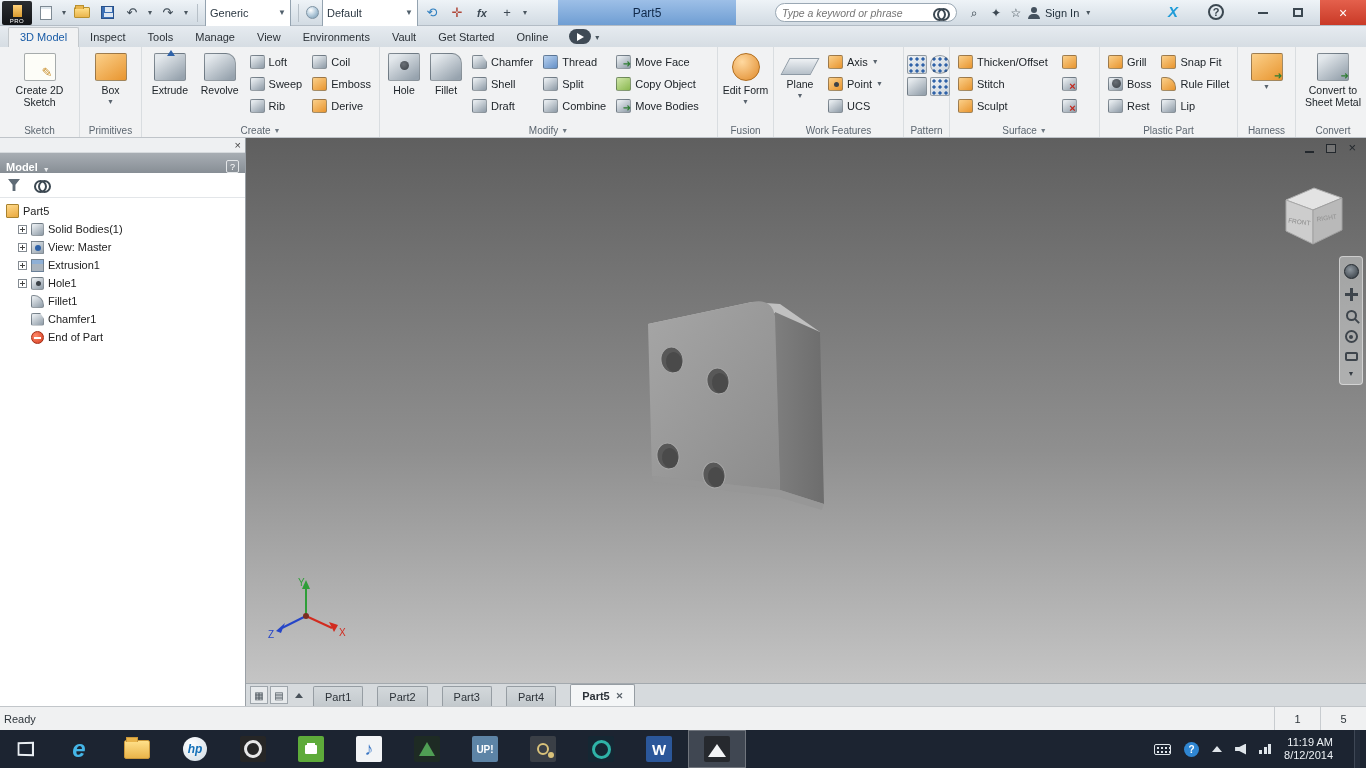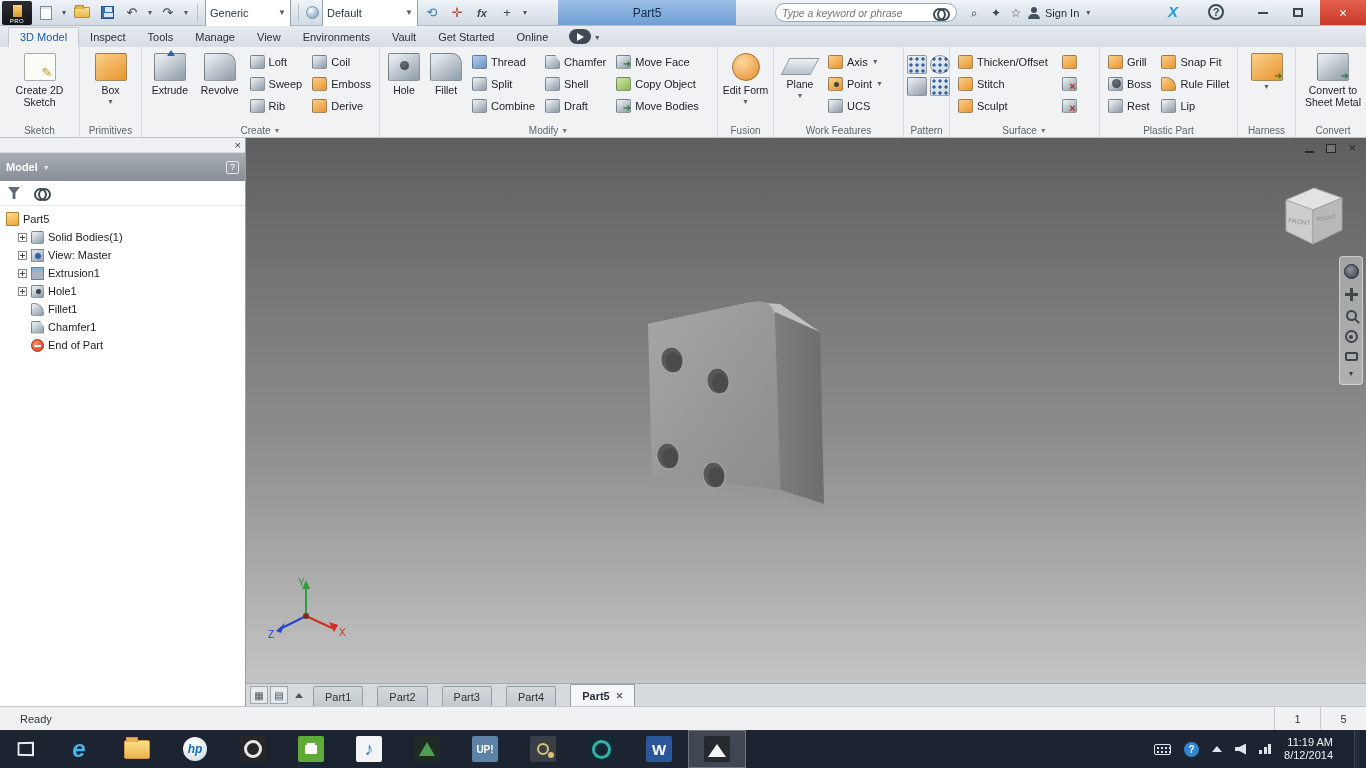--- a/index.html
+++ b/index.html
@@ -75,21 +75,21 @@
   .planeic{width:30px;height:17px;margin-top:5px;transform:skewX(-28deg);background:linear-gradient(#eef1f4,#b6c0c9);border:1px solid #8d99a4}
   .patt{background-image:radial-gradient(circle,#2f62a8 1.5px,transparent 1.7px),linear-gradient(145deg,#eef2f6,#cdd5dc);background-size:6px 6px,100% 100%}
   .redx::after{content:'×';position:absolute;right:0;bottom:-2px;color:#c4271c;font-weight:bold;font-size:11px}
   .bluearr::after{content:'';position:absolute;left:50%;top:-4px;margin-left:-3px;border-bottom:6px solid #2f62a8;border-left:4px solid transparent;border-right:4px solid transparent}
   .greenarr::after{content:'➜';position:absolute;right:-1px;bottom:-1px;font-size:10px;color:#2e7d32}
 
   
   #browser{position:absolute;top:138px;left:0;width:246px;height:568px;background:#fff;border-right:1px solid #9aa0a6;display:flex;flex-direction:column}
   .pxrow{height:15px;background:#eef0f2;display:flex;justify-content:flex-end;align-items:center;padding-right:4px;border-bottom:1px solid #d6dadd}
   .pxrow .x{font-size:11px;color:#444;line-height:10px}
-  .phead{height:28px;background:linear-gradient(#a8aeb4,#878e95);display:flex;align-items:center;padding:0 6px;color:#fff}
+  .phead{height:20px;background:linear-gradient(#a8aeb4,#878e95);display:flex;align-items:flex-end;padding:0 6px;color:#fff}
   .phead .t{font-weight:bold;font-size:11px}
   .phead .car{font-size:7px;margin-left:5px;color:#e8eaec}
   .phead .help{margin-left:auto;width:13px;height:13px;border:1px solid #e3e6e8;border-radius:2px;font-size:9px;display:flex;align-items:center;justify-content:center;color:#fff}
   .ptool{height:25px;display:flex;align-items:center;gap:14px;padding:0 8px;border-bottom:1px solid #e3e6e9}
   .funnel{width:12px;height:12px;background:#5f6b76;clip-path:polygon(0 0,100% 0,62% 48%,62% 100%,38% 100%,38% 48%)}
   .ptree{flex:1;padding:4px 0 0 6px;overflow:hidden}
   .trow{display:flex;align-items:center;height:18px;gap:4px}
   .lvl1{padding-left:12px}
   .exp{width:9px;height:9px;border:1px solid #848b92;background:#fff;position:relative;flex:none}
   .exp::before{content:'';position:absolute;left:1px;right:1px;top:3px;height:1px;background:#444}
@@ -129,21 +129,21 @@
   .doctabs{position:absolute;left:0;bottom:0;width:100%;height:23px;background:#d6dadd;border-top:1px solid #a3a9ae;display:flex;align-items:flex-end;padding-left:3px}
   .dt-ico{width:18px;height:18px;margin:0 1px 2px;background:#e7eaec;border:1px solid #9fa6ac;display:flex;align-items:center;justify-content:center;font-size:10px;color:#49525a}
   .dt-up{width:16px;height:18px;margin:0 6px 2px 2px;display:flex;align-items:center;justify-content:center}
   .dt-up i{border-bottom:5px solid #49525a;border-left:4px solid transparent;border-right:4px solid transparent}
   .dtab{height:20px;padding:0 11px;margin-right:14px;background:linear-gradient(#d3d8db,#c3c9cd);border:1px solid #969da3;border-bottom:none;border-radius:2px 2px 0 0;display:flex;align-items:center;gap:6px;font-size:11px;color:#2c3238}
   .dtab.active{background:#f4f6f7;height:22px;font-weight:bold}
   .dtab .x{font-size:9px;color:#5a636b}
 
   
   #statusbar{position:absolute;top:706px;left:0;width:1366px;height:24px;background:#f0f1f2;border-top:1px solid #c2c6ca;display:flex;align-items:center}
-  #statusbar .msg{padding-left:20px;color:#2e353b}
+  #statusbar .msg{padding-left:4px;color:#2e353b}
   #statusbar .cell{margin-left:auto;width:46px;height:100%;border-left:1px solid #c8ccd0;display:flex;align-items:center;justify-content:center;color:#2e353b}
   #statusbar .cell+.cell{margin-left:0}
 
   
   #taskbar{position:absolute;top:730px;left:0;width:1366px;height:38px;background:#1c2431;display:flex;align-items:center}
   .startbtn{width:50px;height:38px;display:flex;align-items:center;justify-content:center}
   .winflag{width:17px;height:14px;border:2px solid #e9eef3;background:linear-gradient(#1c2431,#1c2431) center/100% 2px no-repeat,linear-gradient(90deg,#1c2431,#1c2431) center/2px 100% no-repeat;transform:perspective(60px) rotateY(-16deg)}
   .tslot{width:58px;height:38px;display:flex;align-items:center;justify-content:center;flex:none}
   .tslot.active{background:rgba(255,255,255,.16);box-shadow:inset 0 0 0 1px rgba(255,255,255,.25)}
   .tile{width:26px;height:26px;border-radius:2px;display:flex;align-items:center;justify-content:center;position:relative}
@@ -328,44 +328,44 @@
     <div class="rbL" style="width:42px">
       <span class="chip s30 c-steel holedot"></span>
       <span>Hole</span>
     </div>
     <div class="rbL" style="width:42px">
       <span class="chip s30 c-steel round-tr"></span>
       <span>Fillet</span>
     </div>
     <div class="rcol">
       <div class="rbS">
+          <span class="chip s14 c-steel cut-tr"></span>
+          <span>Chamfer</span>
+        </div>
+      <div class="rbS">
+          <span class="chip s14 c-steel"></span>
+          <span>Shell</span>
+        </div>
+      <div class="rbS">
+          <span class="chip s14 c-steel"></span>
+          <span>Draft</span>
+        </div>
+    </div>
+    <div class="rcol">
+      <div class="rbS">
           <span class="chip s14 c-blue"></span>
           <span>Thread</span>
         </div>
       <div class="rbS">
           <span class="chip s14 c-steel"></span>
           <span>Split</span>
         </div>
       <div class="rbS">
           <span class="chip s14 c-steel"></span>
           <span>Combine</span>
-        </div>
-    </div>
-    <div class="rcol">
-      <div class="rbS">
-          <span class="chip s14 c-steel cut-tr"></span>
-          <span>Chamfer</span>
-        </div>
-      <div class="rbS">
-          <span class="chip s14 c-steel"></span>
-          <span>Shell</span>
-        </div>
-      <div class="rbS">
-          <span class="chip s14 c-steel"></span>
-          <span>Draft</span>
         </div>
     </div>
     <div class="rcol">
       <div class="rbS">
           <span class="chip s14 c-steel greenarr"></span>
           <span>Move Face</span>
         </div>
       <div class="rbS">
           <span class="chip s14 c-green"></span>
           <span>Copy Object</span>

